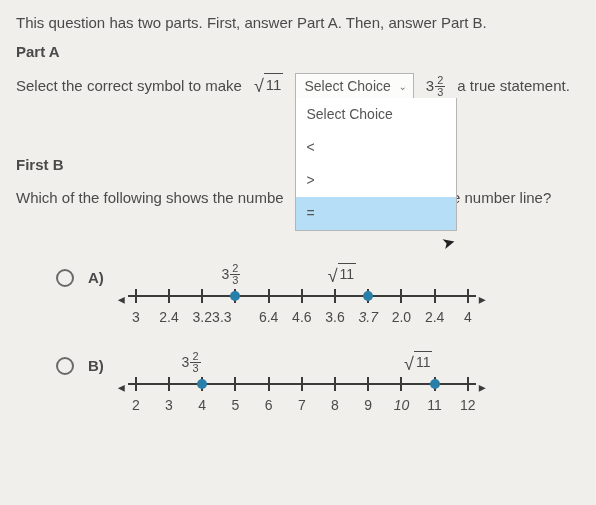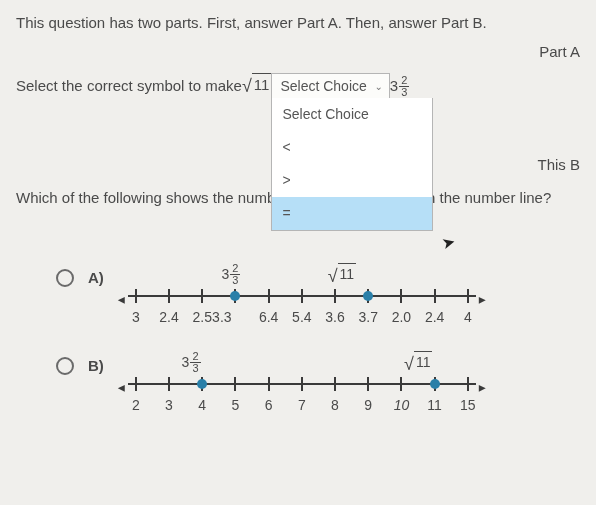--- a/index.html
+++ b/index.html
@@ -7,22 +7,22 @@
     padding: 12px 16px;
     font-family: Arial, Helvetica, sans-serif;
     background: #f0efec;
     color: #4a4a4a;
     width: 596px;
     box-sizing: border-box;
     font-size: 15px;
     line-height: 1.5;
   }
   .intro { margin-bottom: 6px; }
-  .part-label { font-weight: 400; margin: 6px 0 10px 0; text-align: right; }
-  .partA-line { display: flex; align-items: center; flex-wrap: wrap; gap: 0; position: relative; }
+  .part-label { font-weight: 700; margin: 6px 0 10px 0; }
+  .partA-line { display: flex; align-items: center; flex-wrap: wrap; gap: 12px; position: relative; }
   .sqrt { display: inline-flex; align-items: flex-start; }
   .sqrt .rad { font-size: 18px; }
   .sqrt .arg { border-top: 1.5px solid #4a4a4a; padding: 0 2px; }
   .frac { display:inline-flex; align-items:center; }
   .frac .whole { margin-right:1px; }
   .frac .stack { display:inline-flex; flex-direction:column; align-items:center; font-size:11px; line-height:1; }
   .frac .stack .n { border-bottom:1px solid #4a4a4a; padding:0 2px; }
   .frac .stack .d { padding:0 2px; }
   .dropdown-wrap { position: relative; display:inline-block; }
   .dropdown-btn {
@@ -100,55 +100,56 @@
         <div class="opt hover">=</div>
       </div>
   </span>
   <span class="frac">
     <span class="whole">3</span>
     <span class="stack">
         <span class="n">2</span>
         <span class="d">3</span>
       </span>
   </span>
+  <span>a true statement.</span>
 </div>
 
 <div style="height:48px"></div>
-<div class="part-label">This B</div>
+<div class="part-label">First B</div>
 <div class="partB-q">
   <span>Which of the following shows the numbe</span><span style="display:inline-block;width:120px"></span><span>ly on the number line?</span>
 </div>
 
 <span class="cursor">➤</span>
 
 <div class="choices">
   <div class="choice-row">
     <div class="radio"></div>
     <div class="choice-letter">A)</div>
     <div class="nl-wrap">
         <div class="nl" id="nl-A" style="width: 360px;">
           <div class="nl-line" style="left: 6px; right: 6px;"></div>
           <div class="nl-arrow-l">◂</div>
           <div class="nl-arrow-r">▸</div>
           <div class="nl-tick" style="left: 13px;"></div>
           <div class="nl-ticklabel" style="left: 14px;">3</div>
           <div class="nl-tick" style="left: 46.2px;"></div>
           <div class="nl-ticklabel" style="left: 47.2px;">2.4</div>
           <div class="nl-tick" style="left: 79.4px;"></div>
-          <div class="nl-ticklabel" style="left: 80.4px;">2.5</div>
+          <div class="nl-ticklabel" style="left: 80.4px;">3.2</div>
           <div class="nl-tick" style="left: 112.6px;"></div>
           <div class="nl-ticklabel" style="left: 100px;">3.3</div>
           <div class="nl-tick" style="left: 145.8px;"></div>
           <div class="nl-ticklabel" style="left: 146.8px;">6.4</div>
           <div class="nl-tick" style="left: 179px;"></div>
-          <div class="nl-ticklabel" style="left: 180px;">5.4</div>
+          <div class="nl-ticklabel" style="left: 180px;">4.6</div>
           <div class="nl-tick" style="left: 212.2px;"></div>
           <div class="nl-ticklabel" style="left: 213.2px;">3.6</div>
           <div class="nl-tick" style="left: 245.4px;"></div>
-          <div class="nl-ticklabel" style="left: 246.4px;">3.7</div>
+          <div class="nl-ticklabel" style="left: 246.4px; font-style: italic;">3.7</div>
           <div class="nl-tick" style="left: 278.6px;"></div>
           <div class="nl-ticklabel" style="left: 279.6px;">2.0</div>
           <div class="nl-tick" style="left: 311.8px;"></div>
           <div class="nl-ticklabel" style="left: 312.8px;">2.4</div>
           <div class="nl-tick" style="left: 345px;"></div>
           <div class="nl-ticklabel" style="left: 346px;">4</div>
           <div class="nl-dot" style="left: 113.6px;"></div>
           <div class="nl-dot" style="left: 246.4px;"></div>
           <div class="nl-top-label" style="left: 99.6px;"><span class="frac">
               <span class="whole">3</span>
@@ -186,21 +187,21 @@
           <div class="nl-ticklabel" style="left: 180px;">7</div>
           <div class="nl-tick" style="left: 212.2px;"></div>
           <div class="nl-ticklabel" style="left: 213.2px;">8</div>
           <div class="nl-tick" style="left: 245.4px;"></div>
           <div class="nl-ticklabel" style="left: 246.4px;">9</div>
           <div class="nl-tick" style="left: 278.6px;"></div>
           <div class="nl-ticklabel" style="left: 279.6px; font-style: italic;">10</div>
           <div class="nl-tick" style="left: 311.8px;"></div>
           <div class="nl-ticklabel" style="left: 312.8px;">11</div>
           <div class="nl-tick" style="left: 345px;"></div>
-          <div class="nl-ticklabel" style="left: 346px;">15</div>
+          <div class="nl-ticklabel" style="left: 346px;">12</div>
           <div class="nl-dot" style="left: 80.4px;"></div>
           <div class="nl-dot" style="left: 312.8px;"></div>
           <div class="nl-top-label" style="left: 59.76px;"><span class="frac">
               <span class="whole">3</span>
               <span class="stack">
                 <span class="n">2</span>
                 <span class="d">3</span>
               </span>
             </span></div>
           <div class="nl-top-label" style="left: 282.2px;"><span class="sqrt">

